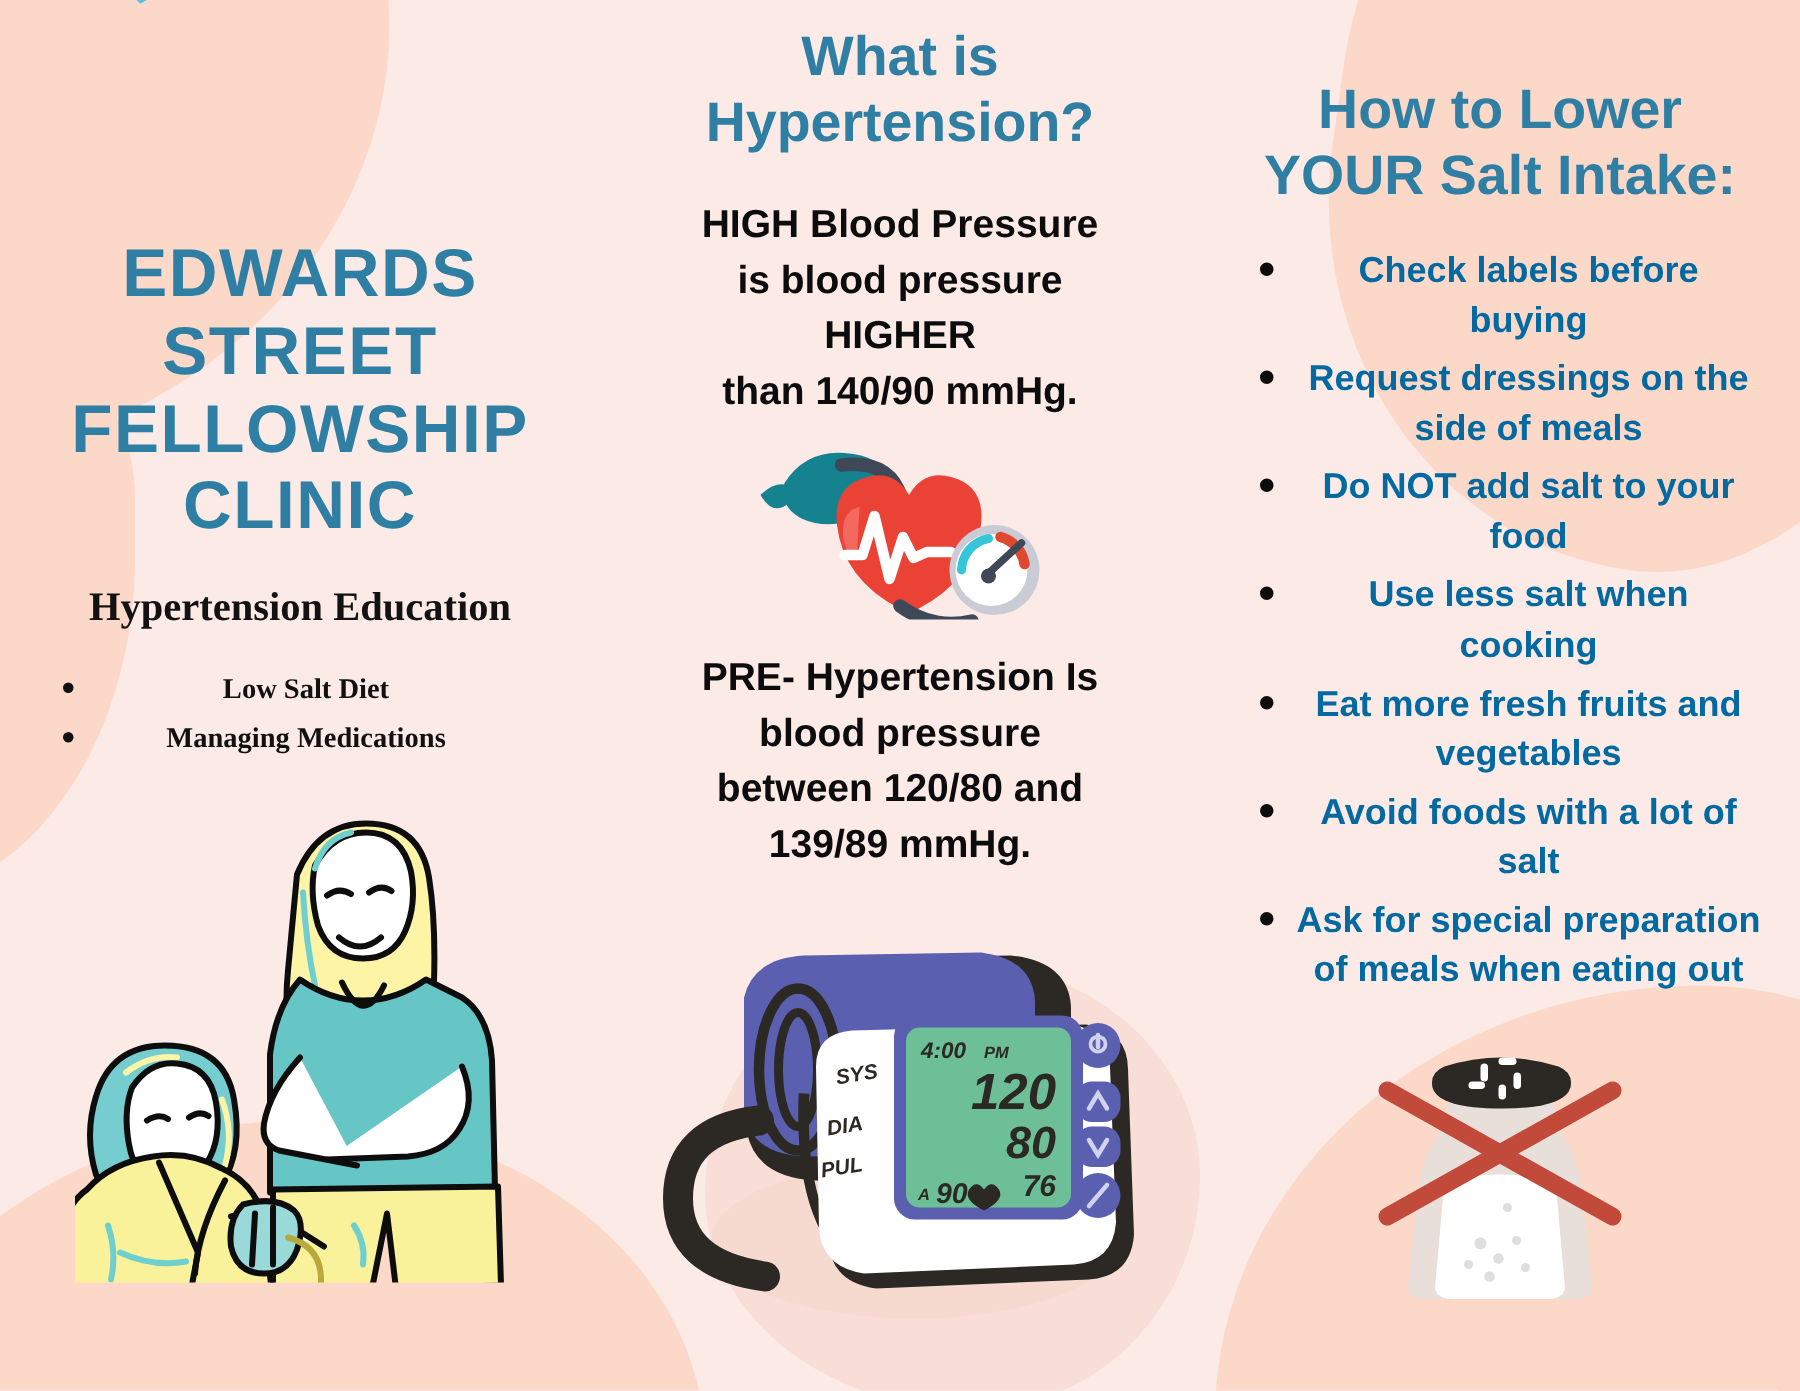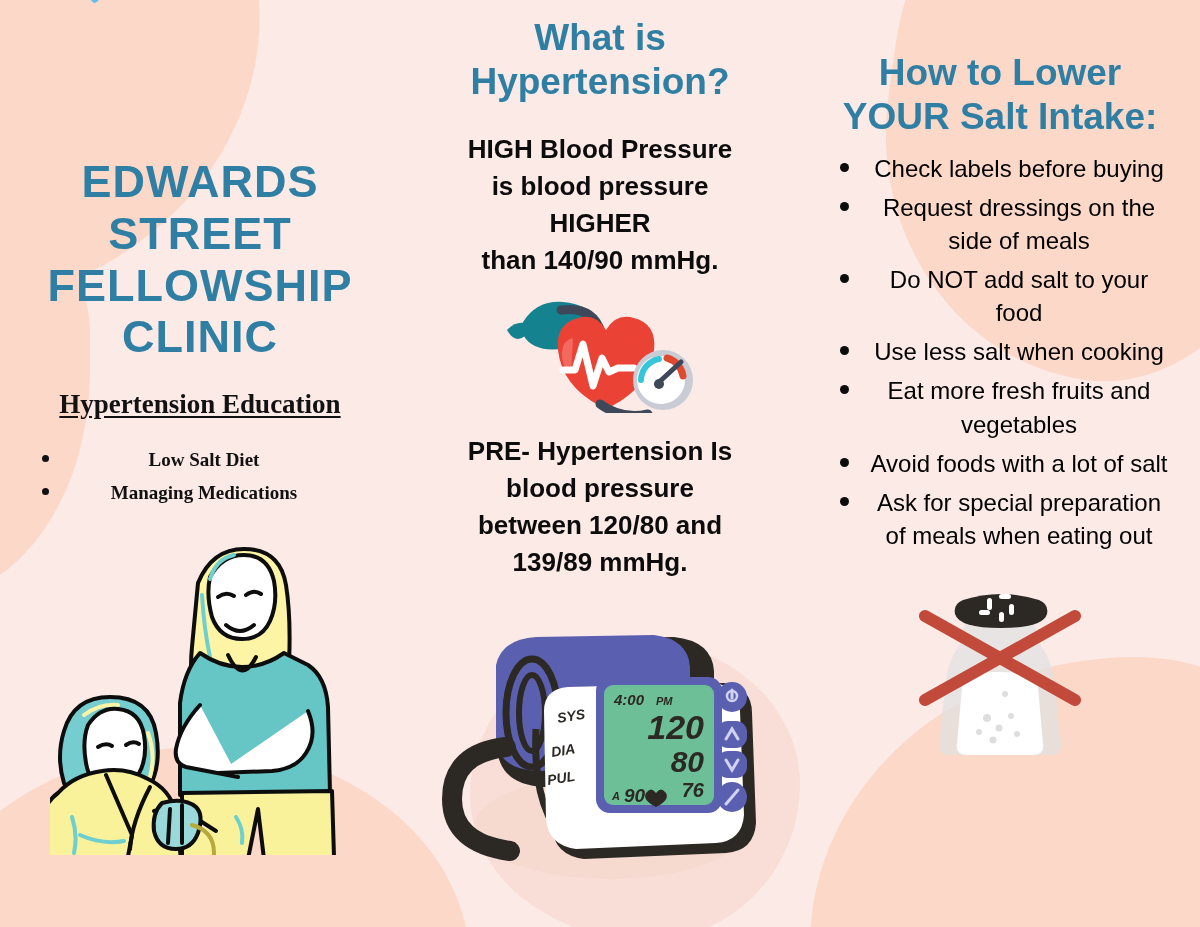--- a/index.html
+++ b/index.html
@@ -48,21 +48,20 @@
   }
   .clinic-name{
      text-align:center;color:#2e7fa3;
      font-size:45px;font-weight:700;line-height:1.15;
      letter-spacing:1px;margin-top:-6px;
   }
   .edu-title{
      text-align:center;color:#121212;
      font-family:"Liberation Serif",serif;
      font-size:27px;font-weight:700;
-     text-decoration:underline;
      text-underline-offset:3px;
      margin-top:26px;
   }
   ul.serif-list{
      list-style:none;margin:26px 0 0 0;padding:0 0 0 18px;
      font-family:"Liberation Serif",serif;
      font-size:19px;font-weight:700;color:#111;
   }
   ul.serif-list li{
      position:relative;text-align:center;padding:0 40px 5px 30px;line-height:1.45;
@@ -81,22 +80,22 @@
   .mid-head{margin-top:16px;}
   .right-head{margin-top:51px;}
   .body-block{
      text-align:center;color:#0c0c0c;
      font-size:26px;font-weight:700;line-height:1.42;
   }
   .mid-block1{margin-top:26px;}
   .mid-block2{margin-top:20px;}
 
   ul.sans-list{
-     list-style:none;margin:12px 0 0 0;padding:0 0 0 10px;
-     font-size:24px;font-weight:400;color:#000000;
+     list-style:none;margin:24px 0 0 0;padding:0 0 0 10px;
+     font-size:24px;font-weight:700;color:#0369a1;
   }
   ul.sans-list li{
      position:relative;text-align:center;padding:0 14px 6px 42px;line-height:1.38;
   }
   ul.sans-list li:before{
      content:"";position:absolute;left:18px;top:11px;
      width:9px;height:9px;border-radius:50%;background:#0c0c0c;
   }
 
   

